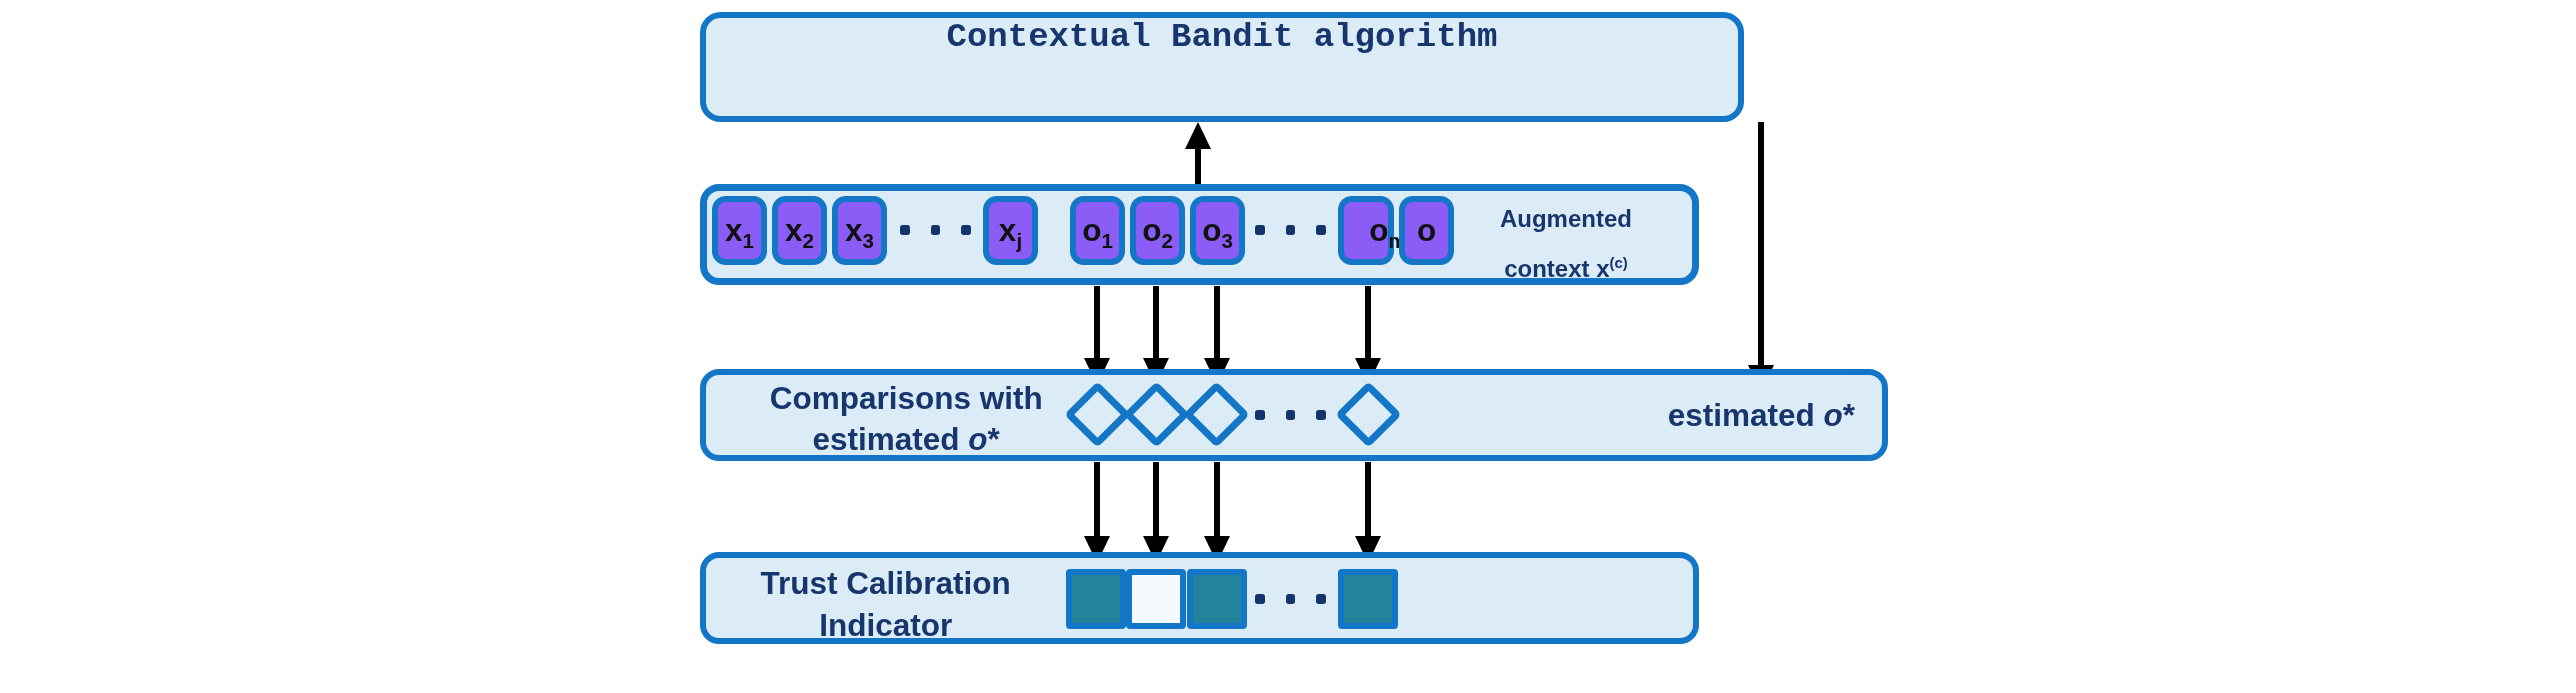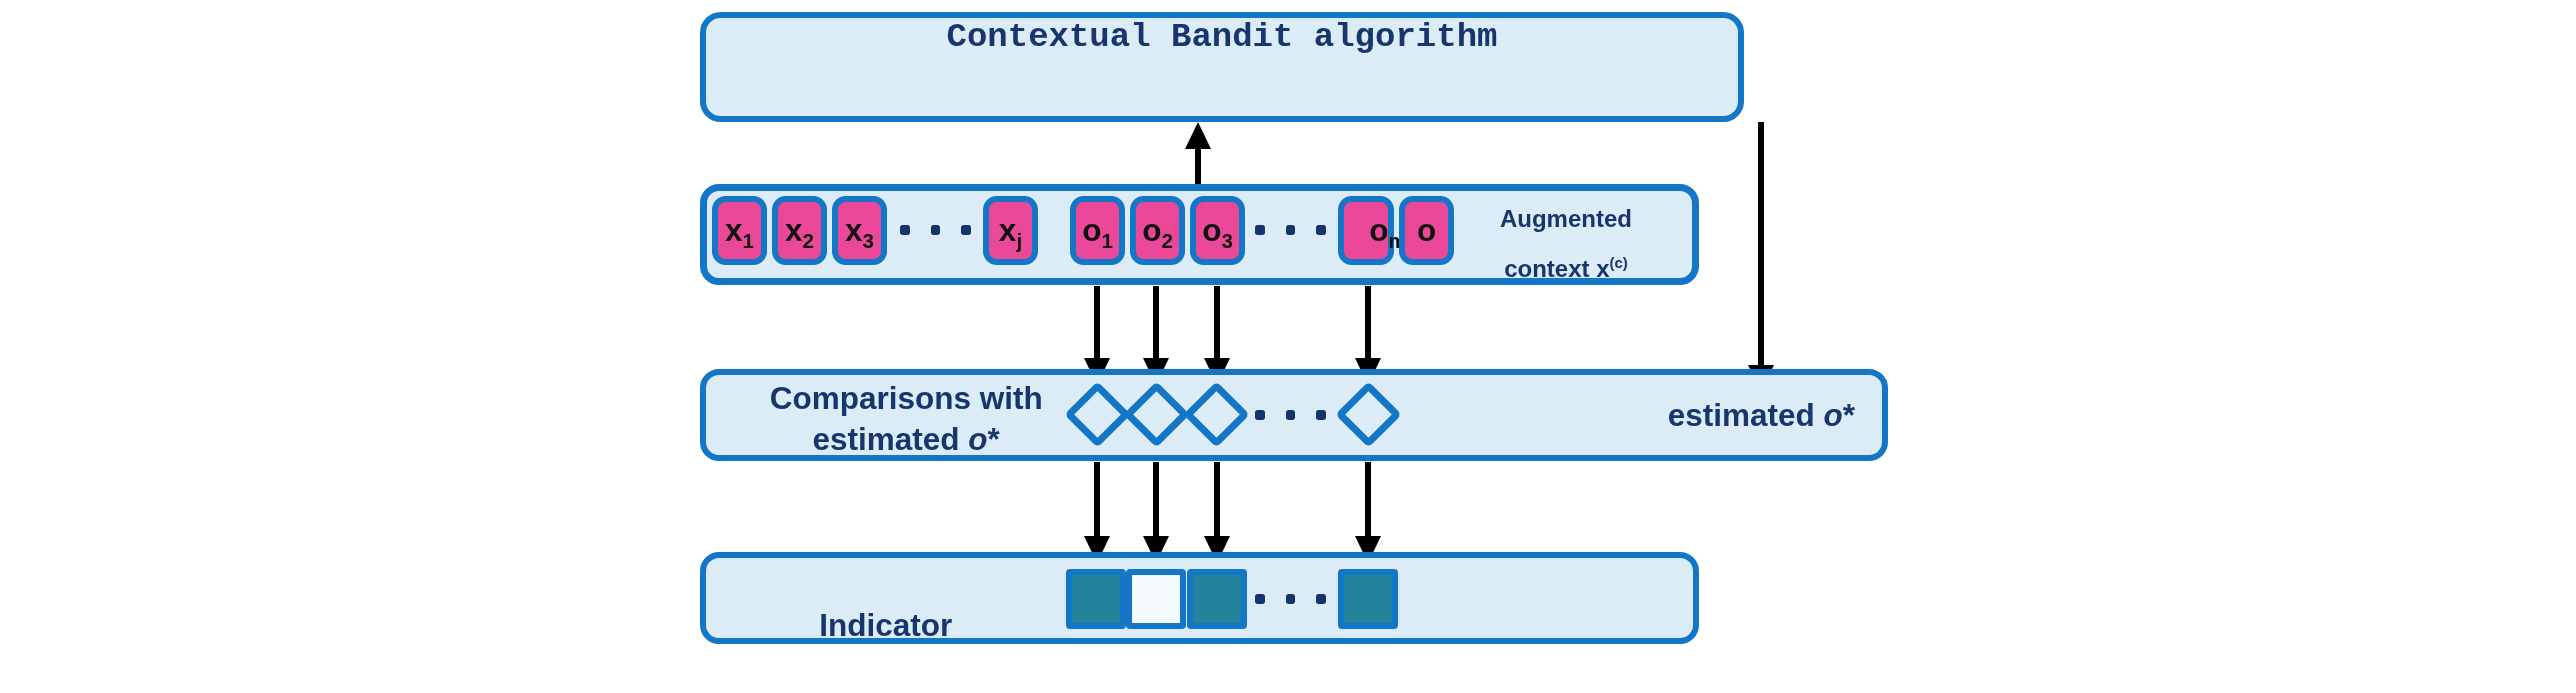--- a/index.html
+++ b/index.html
@@ -12,21 +12,21 @@
     box-sizing:border-box;border-radius:20.6px;
   }
   .top-box{left:700px;top:12.3px;width:1044px;height:110px;display:flex;align-items:flex-start;justify-content:center;font-family:Liberation Mono, monospace;}
   .top-box .title{font-size:34px;}
   .aug-box{left:700px;top:184px;width:999px;height:101px;border-width:7.5px;border-radius:19px;}
   .cmp-box{left:700px;top:369px;width:1188px;height:92px;border-radius:19px;}
   .trust-box{left:700px;top:552px;width:999px;height:92px;border-radius:19px;}
 
   .cell{
     position:absolute;width:55px;height:69px;top:196px;box-sizing:border-box;
-    background:#ec4899;border:6.9px solid #1376c6;border-radius:13.7px;
+    background:#8b5cf6;border:6.9px solid #1376c6;border-radius:13.7px;
     display:flex;align-items:center;justify-content:center;
     font-size:31.5px;color:#111111;
   }
   .cell sub{font-size:20.6px;vertical-align:-6.9px;line-height:0;}
 
   .dots{position:absolute;display:flex;gap:21px;}
   .dots i{display:block;width:9.6px;height:9.6px;border-radius:2.7px;background:#14356b;}
 
   .aug-label{
     position:absolute;right:9.6px;top:5.5px;width:233px;text-align:center;
@@ -178,21 +178,21 @@
       <div class="shaft"></div>
       <div class="head-down"></div>
     </div>
   <div class="arrow" style="left:1355px;top:462px;height:101px;">
       <div class="shaft"></div>
       <div class="head-down"></div>
     </div>
 
   <div class="box trust-box">
     <div class="trust-label">
-      <br>
+      <span>Trust Calibration</span><br>
       <span>Indicator</span>
     </div>
   </div>
 
   <div class="sq" style="left:1066px;"></div>
   <div class="sq empty" style="left:1126px;"></div>
   <div class="sq" style="left:1187px;"></div>
   <div class="dots" style="left:1255px;top:594px;">
       <i></i>
       <i></i>

